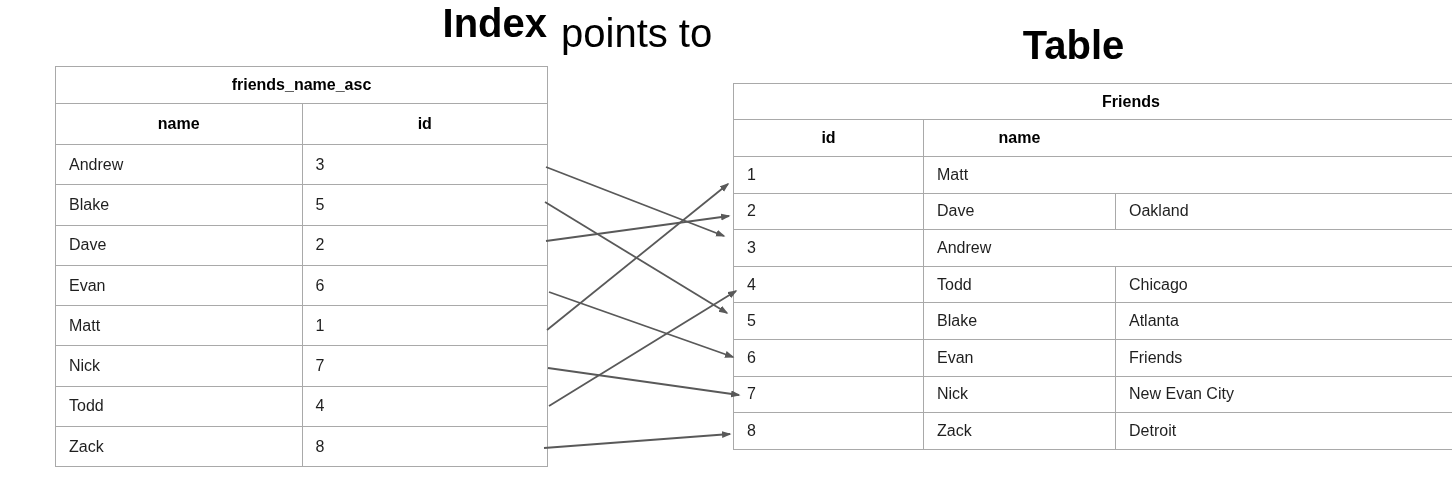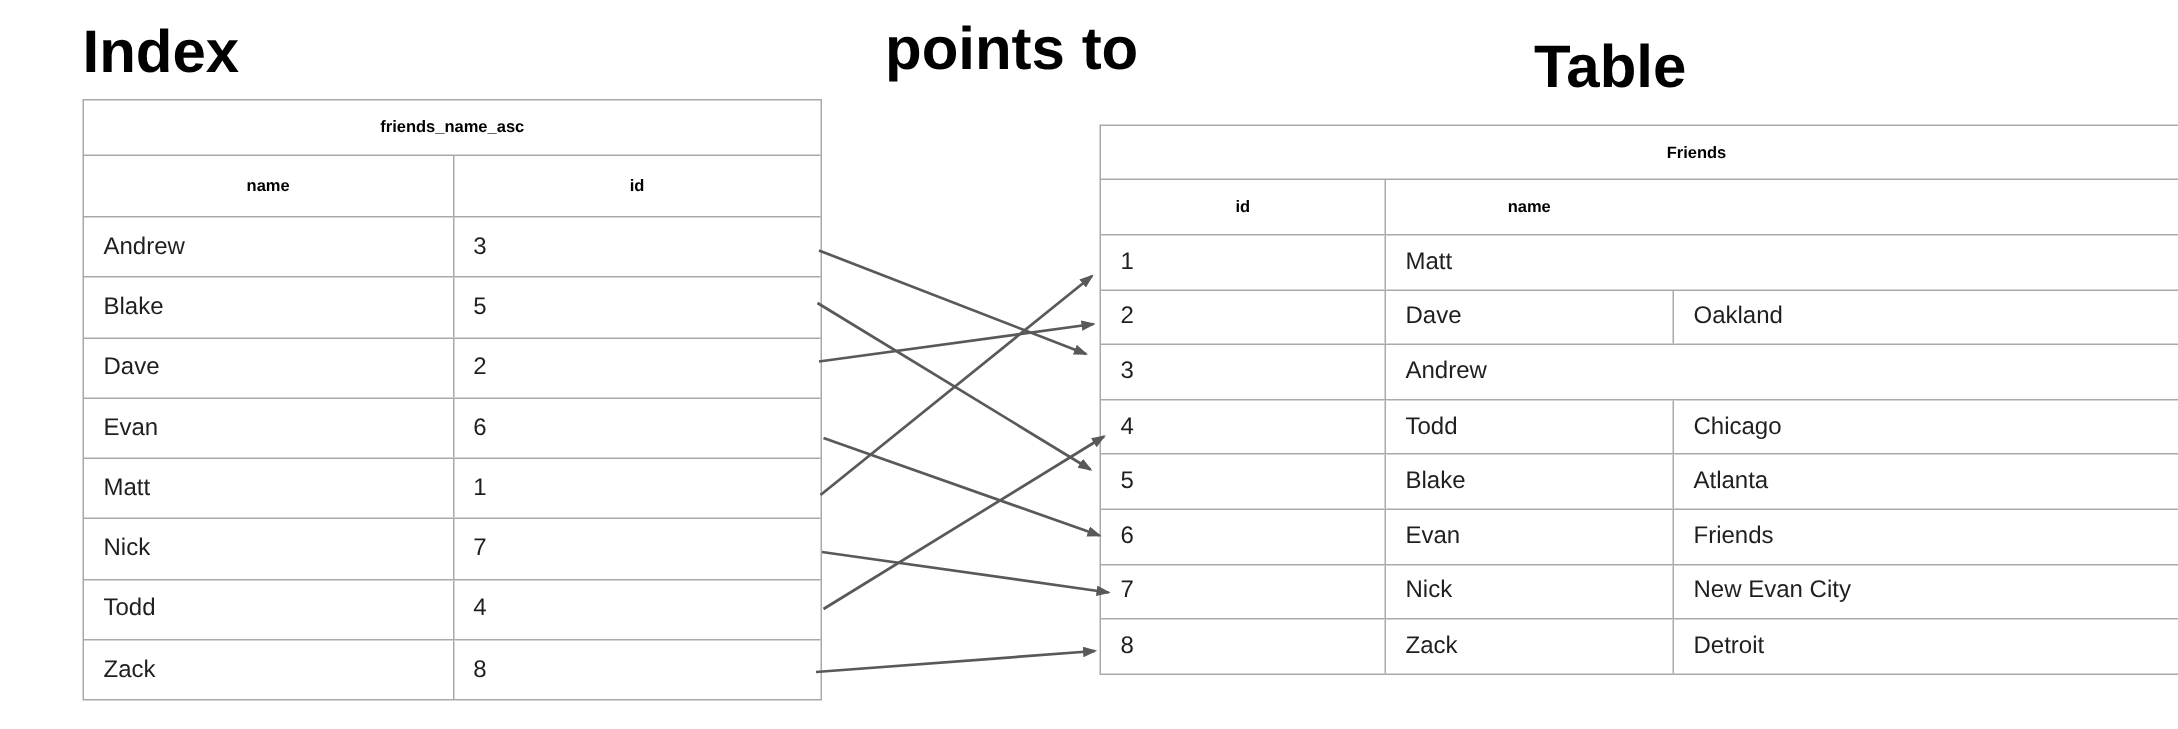--- a/index.html
+++ b/index.html
@@ -5,40 +5,40 @@
   html,body{margin:0;padding:0;}
   body{
     width:1452px;height:486px;position:relative;background:#ffffff;
     font-family:"Liberation Sans","DejaVu Sans",sans-serif;
     overflow:hidden;
   }
   .title{
     position:absolute;font-weight:bold;font-size:40px;line-height:42px;
     color:#000;white-space:nowrap;
   }
-  #index-title{left:55px;top:14px;width:492px;text-align:left;}
-  #points-to{left:590px;top:12px;font-weight:700;}
+  #index-title{left:55px;top:2px;width:492px;text-align:right;}
+  #points-to{left:561px;top:12px;font-weight:400;}
   #table-title{left:734px;top:24px;width:679px;text-align:center;}
 
   .tbl{position:absolute;border:1px solid #a9a9a9;background:#fff;box-sizing:border-box;}
   #index-table{left:55px;top:66px;width:493px;}
   #friends-table{left:733px;top:83px;width:796px;}
 
   .row{display:grid;box-sizing:border-box;}
   .row + .row{border-top:1px solid #a9a9a9;}
   #index-table .row.cols{grid-template-columns:1fr 1fr;}
   #friends-table .row.cols{grid-template-columns:189px 192px 1fr;}
   .row.one-col{grid-template-columns:1fr;}
 
   .cell{
     box-sizing:border-box;display:flex;align-items:center;
     font-size:16px;color:#1f1f1f;overflow:hidden;white-space:nowrap;
   }
   .cell + .cell{border-left:1px solid #a9a9a9;}
-  .hcell{justify-content:center;font-weight:bold;color:#000;font-size:11px;}
+  .hcell{justify-content:center;font-weight:bold;color:#000;font-size:16px;}
   .dcell{padding-left:13px;}
 
   #index-table .title-row{height:36px;}
   #index-table .head-row{height:41px;}
   #index-table .data-row{height:40.3px;}
   #friends-table .title-row{height:35px;}
   #friends-table .head-row{height:37px;}
   #friends-table .data-row{height:36.6px;}
 
   #arrows{position:absolute;left:0;top:0;width:1452px;height:486px;pointer-events:none;}

